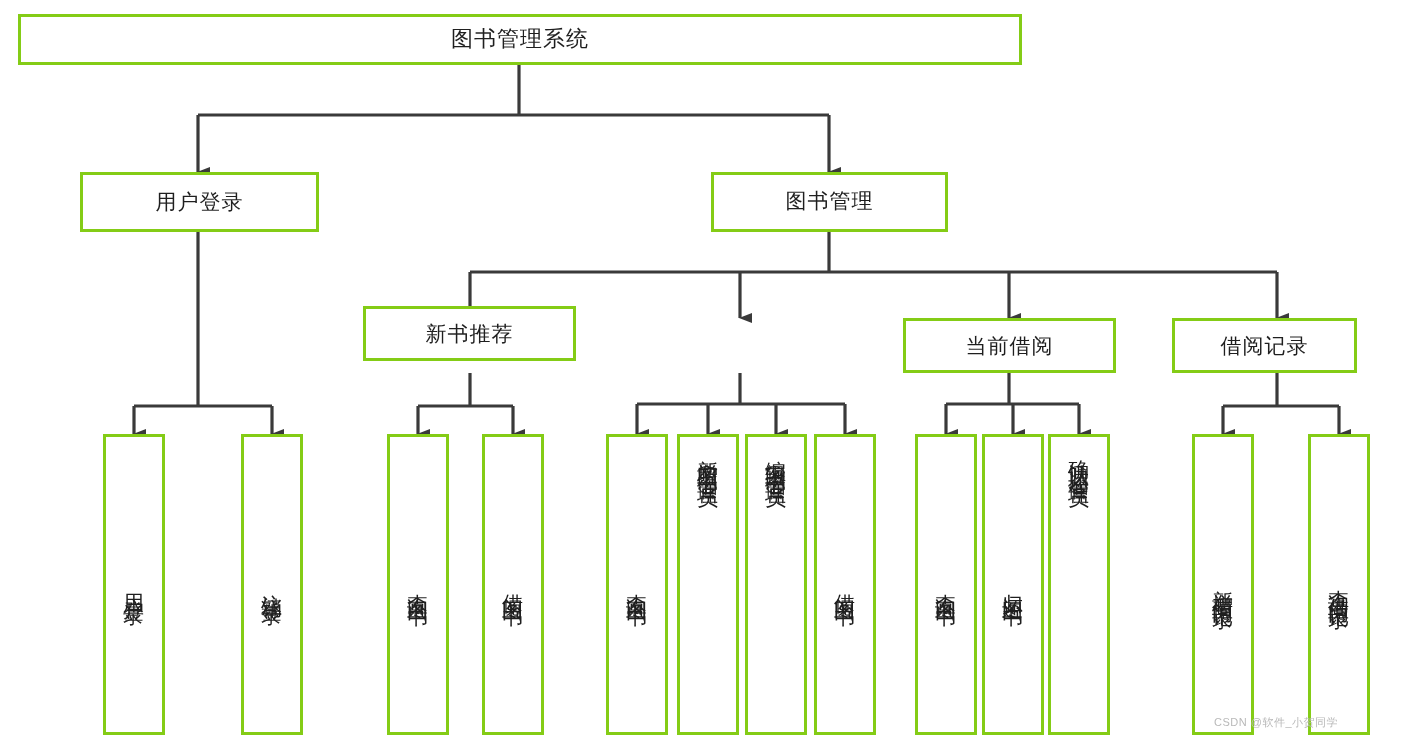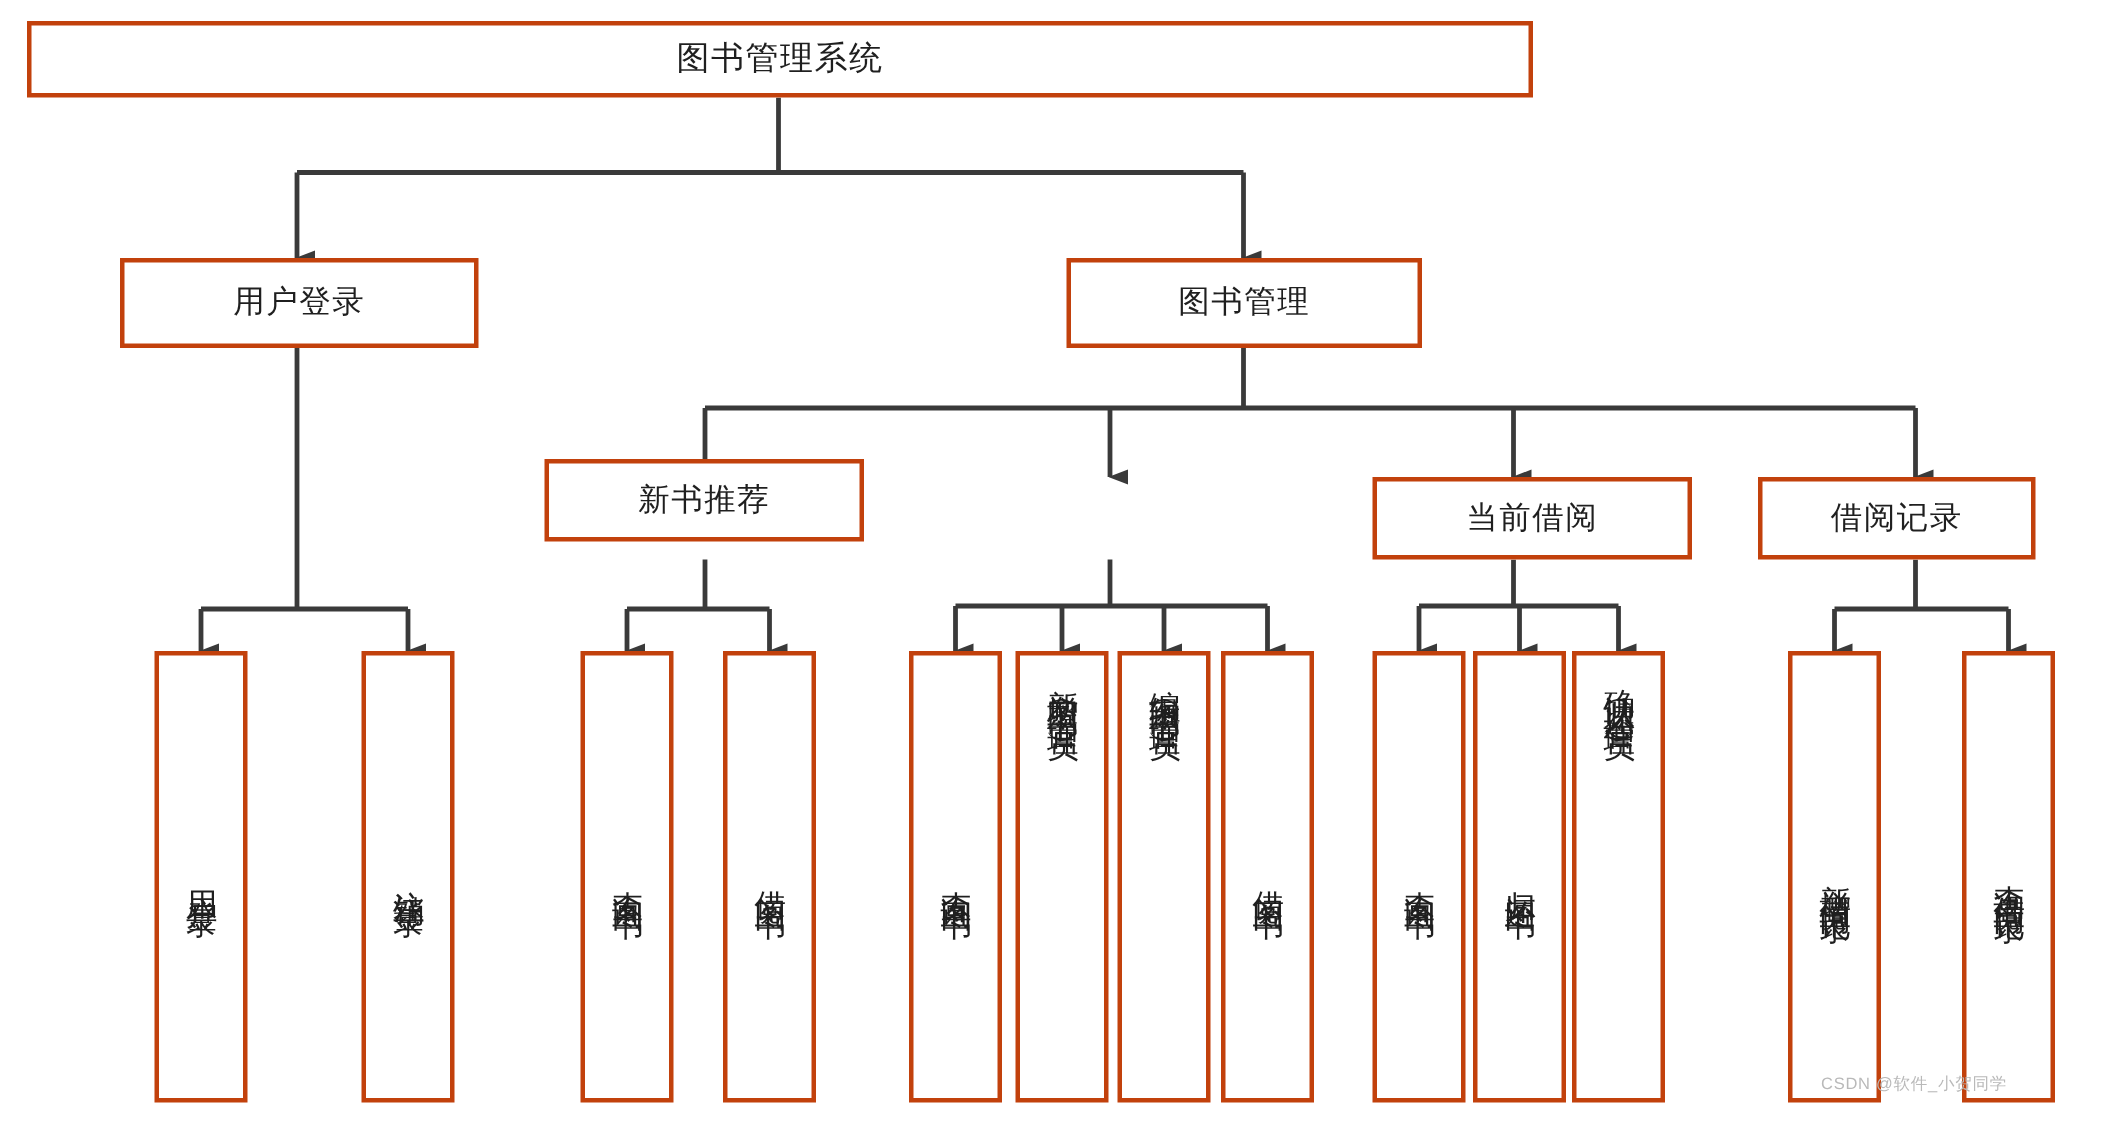--- a/index.html
+++ b/index.html
@@ -21,21 +21,21 @@
     position: absolute;
     left: 0;
     top: 0;
     width: 1405px;
     height: 747px;
     pointer-events: none;
   }
   .node {
     position: absolute;
     box-sizing: border-box;
-    border: 3px solid #c2410c;
+    border: 3px solid #84cc16;
     background: #ffffff;
     display: flex;
     align-items: center;
     justify-content: center;
     color: #1f1f1f;
   }
   .node.horiz {
     font-size: 21px;
     letter-spacing: 1px;
     line-height: 1.2;
@@ -128,21 +128,21 @@
   <div class="node horiz" style="left:80px; top:172px; width:239px; height:60px;">
     <span>用户登录</span>
   </div>
   <div class="node horiz" style="left:711px; top:172px; width:237px; height:60px;font-family:Liberation Serif, serif;">
     <span>图书管理</span>
   </div>
 
   <div class="node horiz" style="left:363px; top:306px; width:213px; height:55px;text-align:center;">
     <span>新书推荐</span>
   </div>
-  <div class="node horiz" style="left:903px; top:318px; width:213px; height:55px;margin-left:12px;">
+  <div class="node horiz" style="left:903px; top:318px; width:213px; height:55px;">
     <span>当前借阅</span>
   </div>
   <div class="node horiz" style="left:1172px; top:318px; width:185px; height:55px;">
     <span>借阅记录</span>
   </div>
 
   <div class="node vert" style="left:103px; top:434px; width:62px; height:301px;">
     <span>用户登录</span>
   </div>
   <div class="node vert" style="left:241px; top:434px; width:62px; height:301px;">

